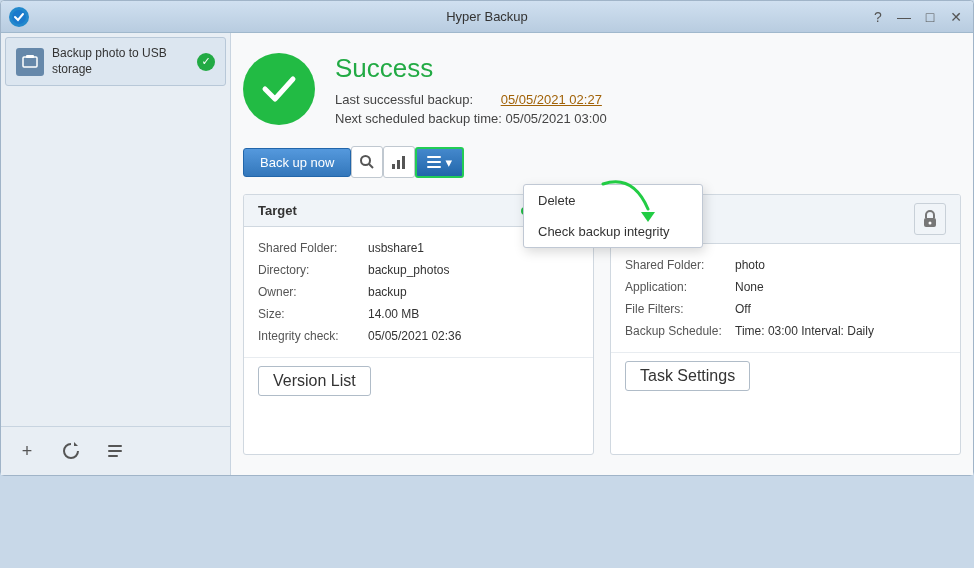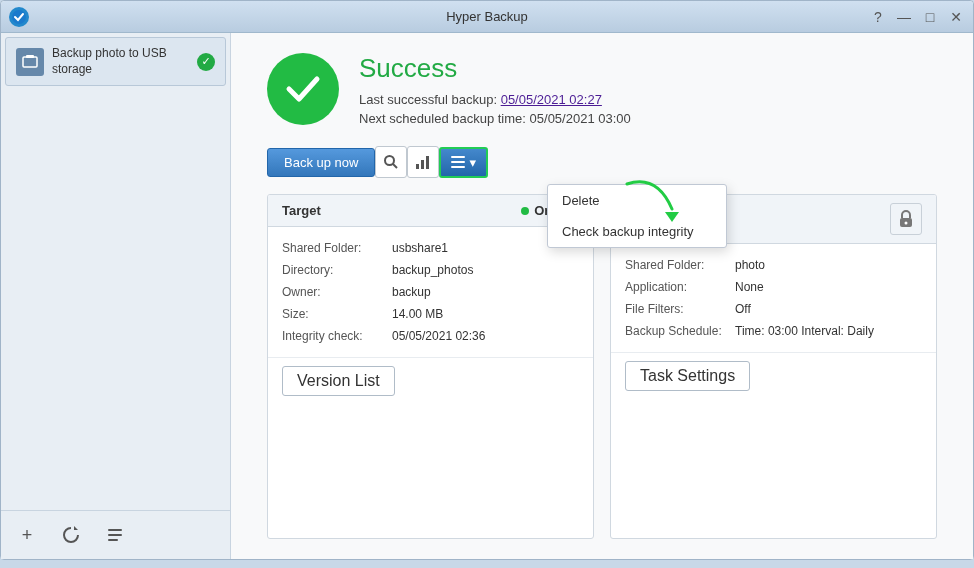--- a/index.html
+++ b/index.html
@@ -8,21 +8,21 @@
       font-size: 13px;
       background: #c8d8e8;
       width: 974px;
       height: 568px;
       overflow: hidden;
     }
 
     
     .window {
       width: 974px;
-      height: 560px;
+      height: 476px;
       border: 1px solid #a0b4c8;
       border-radius: 4px;
       display: flex;
       flex-direction: column;
       background: #f0f4f8;
     }
     .title-bar {
       background: linear-gradient(to bottom, #d0e0f0, #b8cce0);
       height: 32px;
       display: flex;
@@ -149,21 +149,21 @@
       border-radius: 3px;
       font-size: 18px;
     }
 
     
     .content {
       flex: 1;
       background: #f8f9fa;
       display: flex;
       flex-direction: column;
-      padding: 20px 36px;
+      padding: 20px 12px;
       position: relative;
       overflow: hidden;
     }
 
     
     .status-area {
       display: flex;
       align-items: flex-start;
       gap: 20px;
       margin-bottom: 16px;
@@ -190,23 +190,24 @@
       color: #22aa44;
       font-weight: 300;
       margin-bottom: 8px;
     }
     .status-line {
       color: #444;
       font-size: 13px;
       margin-bottom: 4px;
     }
     .status-link {
-      color: #4c1d95;
+      color: #a16207;
       text-decoration: underline;
       cursor: pointer;
+      margin-left: 24px;
     }
 
     
     .toolbar {
       display: flex;
       align-items: center;
       margin-bottom: 16px;
       position: relative;
     }
     .btn-primary {

